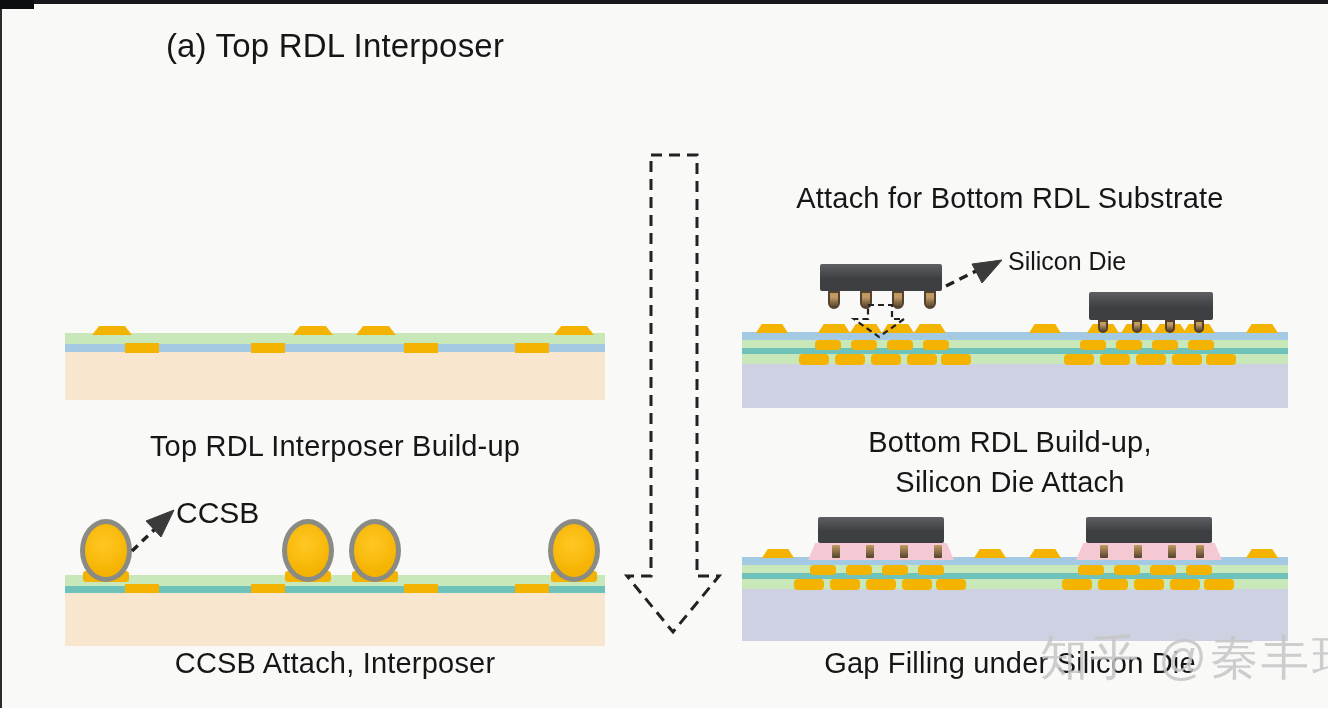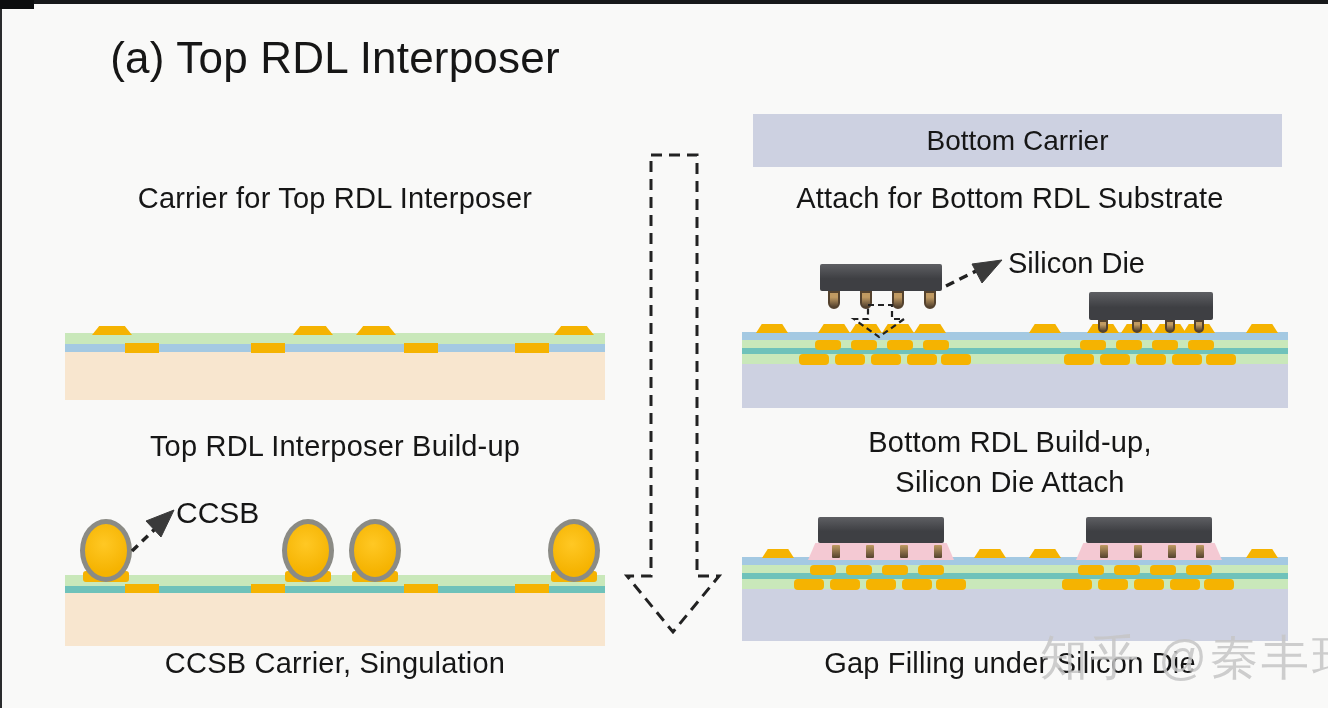--- a/index.html
+++ b/index.html
@@ -1,19 +1,19 @@
 <!DOCTYPE html>
 <html style="--bg: #f9f9f8; --ink: #161616; --peach: #f9e3c7; --peach2: #f8e6cf; --lavender: #cdd1e1; --green: #c9e8ba; --blue: #a4c9e2; --teal: #6fc2ba; --yellow: #f5b301; --ball-ring: #8b8b85; --die: #3e3f43; --die-top: #5e5f63; --pink: #f4c9d3; --pillar: #c09a62; --pillar-dark: #54422e; --wm: #c6c6c6;"><head>
 <meta charset="utf-8">
 <style>
   html,body{margin:0;padding:0;background:#e8e8e8;}
   .canvas{position:relative;width:1328px;height:708px;background:var(--bg,#f9f9f8);overflow:hidden;
           font-family:"Liberation Sans","DejaVu Sans",sans-serif;color:var(--ink,#161616);}
   .txt{position:absolute;text-align:center;letter-spacing:.2px;}
-  .title{font-size:44px;line-height:36px;margin-top:12px;}
+  .title{font-size:33px;line-height:36px;}
   .caption{font-size:29px;line-height:34px;}
   .carrier{position:absolute;display:flex;align-items:center;justify-content:center;}
   .carrier-peach{background:var(--peach);}
   .carrier-lav{background:var(--lavender);}
   .carrier-label{font-size:28px;}
   .layer{position:absolute;z-index:1;}
   .lay-green{background:var(--green);}
   .lay-blue{background:var(--blue);}
   .lay-teal{background:var(--teal);}
   .lay-peach{background:var(--peach2);}
@@ -38,57 +38,53 @@
 <body>
 
 <div class="canvas" id="canvas">
 
   <div class="edge-top"></div>
   <div class="edge-left"></div>
   <div class="edge-corner"></div>
 
   <div class="txt title" style="left:40px;top:28px;width:590px">(a) Top RDL Interposer</div>
 
-  <div class="txt caption" style="left:45px;top:181px;width:580px">Carrier for Top RDL Interposer</div>
 
   <div class="layer lay-green" style="left:65px;top:333px;width:540px;height:11px"></div>
   <div class="layer lay-blue" style="left:65px;top:344px;width:540px;height:8px"></div>
   <div class="layer lay-peach" style="left:65px;top:352px;width:540px;height:48px"></div>
   <div class="txt caption" style="left:45px;top:429px;width:580px">Top RDL Interposer Build-up</div>
 
   <div class="layer lay-green" style="left:65px;top:575px;width:540px;height:11px"></div>
   <div class="layer lay-teal" style="left:65px;top:586px;width:540px;height:7px"></div>
   <div class="layer lay-peach" style="left:65px;top:593px;width:540px;height:53px"></div>
   <div class="small-label" style="left:176px;top:496px">CCSB</div>
-  <div class="txt caption" style="left:45px;top:646px;width:580px">CCSB Carrier, Singulation</div>
+  <div class="txt caption" style="left:45px;top:646px;width:580px">CCSB Attach, Interposer</div>
 
-  <div class="carrier carrier-lav" style="left:753px;top:114px;width:529px;height:53px">
-    <span class="carrier-label">Bottom Carrier</span>
-  </div>
   <div class="txt caption" style="left:730px;top:181px;width:560px">Attach for Bottom RDL Substrate</div>
 
   <div class="layer lay-blue" style="left:742px;top:332px;width:546px;height:8px"></div>
   <div class="layer lay-green" style="left:742px;top:340px;width:546px;height:8px"></div>
   <div class="layer lay-teal" style="left:742px;top:348px;width:546px;height:6px"></div>
   <div class="layer lay-green" style="left:742px;top:354px;width:546px;height:10px"></div>
   <div class="layer lay-lav" style="left:742px;top:364px;width:546px;height:44px"></div>
 
   <div class="die" style="left:820px;top:264px;width:122px;height:27px"></div>
   <div class="stud" style="left:828px;top:291px;width:12px;height:18px"></div>
   <div class="stud" style="left:860px;top:291px;width:12px;height:18px"></div>
   <div class="stud" style="left:892px;top:291px;width:12px;height:18px"></div>
   <div class="stud" style="left:924px;top:291px;width:12px;height:18px"></div>
 
   <div class="die" style="left:1089px;top:292px;width:124px;height:28px"></div>
   <div class="stud" style="left:1098px;top:320px;width:10px;height:13px"></div>
   <div class="stud" style="left:1132px;top:320px;width:10px;height:13px"></div>
   <div class="stud" style="left:1165px;top:320px;width:10px;height:13px"></div>
   <div class="stud" style="left:1194px;top:320px;width:10px;height:13px"></div>
 
-  <div class="small-label" style="left:1008px;top:247px;font-size:29px">Silicon Die</div>
+  <div class="small-label" style="left:1008px;top:247px;font-size:25px">Silicon Die</div>
   <div class="txt caption" style="left:730px;top:465px;width:560px">Silicon Die Attach</div>
   <div class="txt caption" style="left:730px;top:425px;width:560px">Bottom RDL Build-up,</div>
 
   <div class="layer lay-blue" style="left:742px;top:557px;width:546px;height:8px"></div>
   <div class="layer lay-green" style="left:742px;top:565px;width:546px;height:8px"></div>
   <div class="layer lay-teal" style="left:742px;top:573px;width:546px;height:6px"></div>
   <div class="layer lay-green" style="left:742px;top:579px;width:546px;height:10px"></div>
   <div class="layer lay-lav" style="left:742px;top:589px;width:546px;height:52px"></div>
 
   <div class="pink" style="left:808px;top:543px;width:146px;height:17px"></div>

